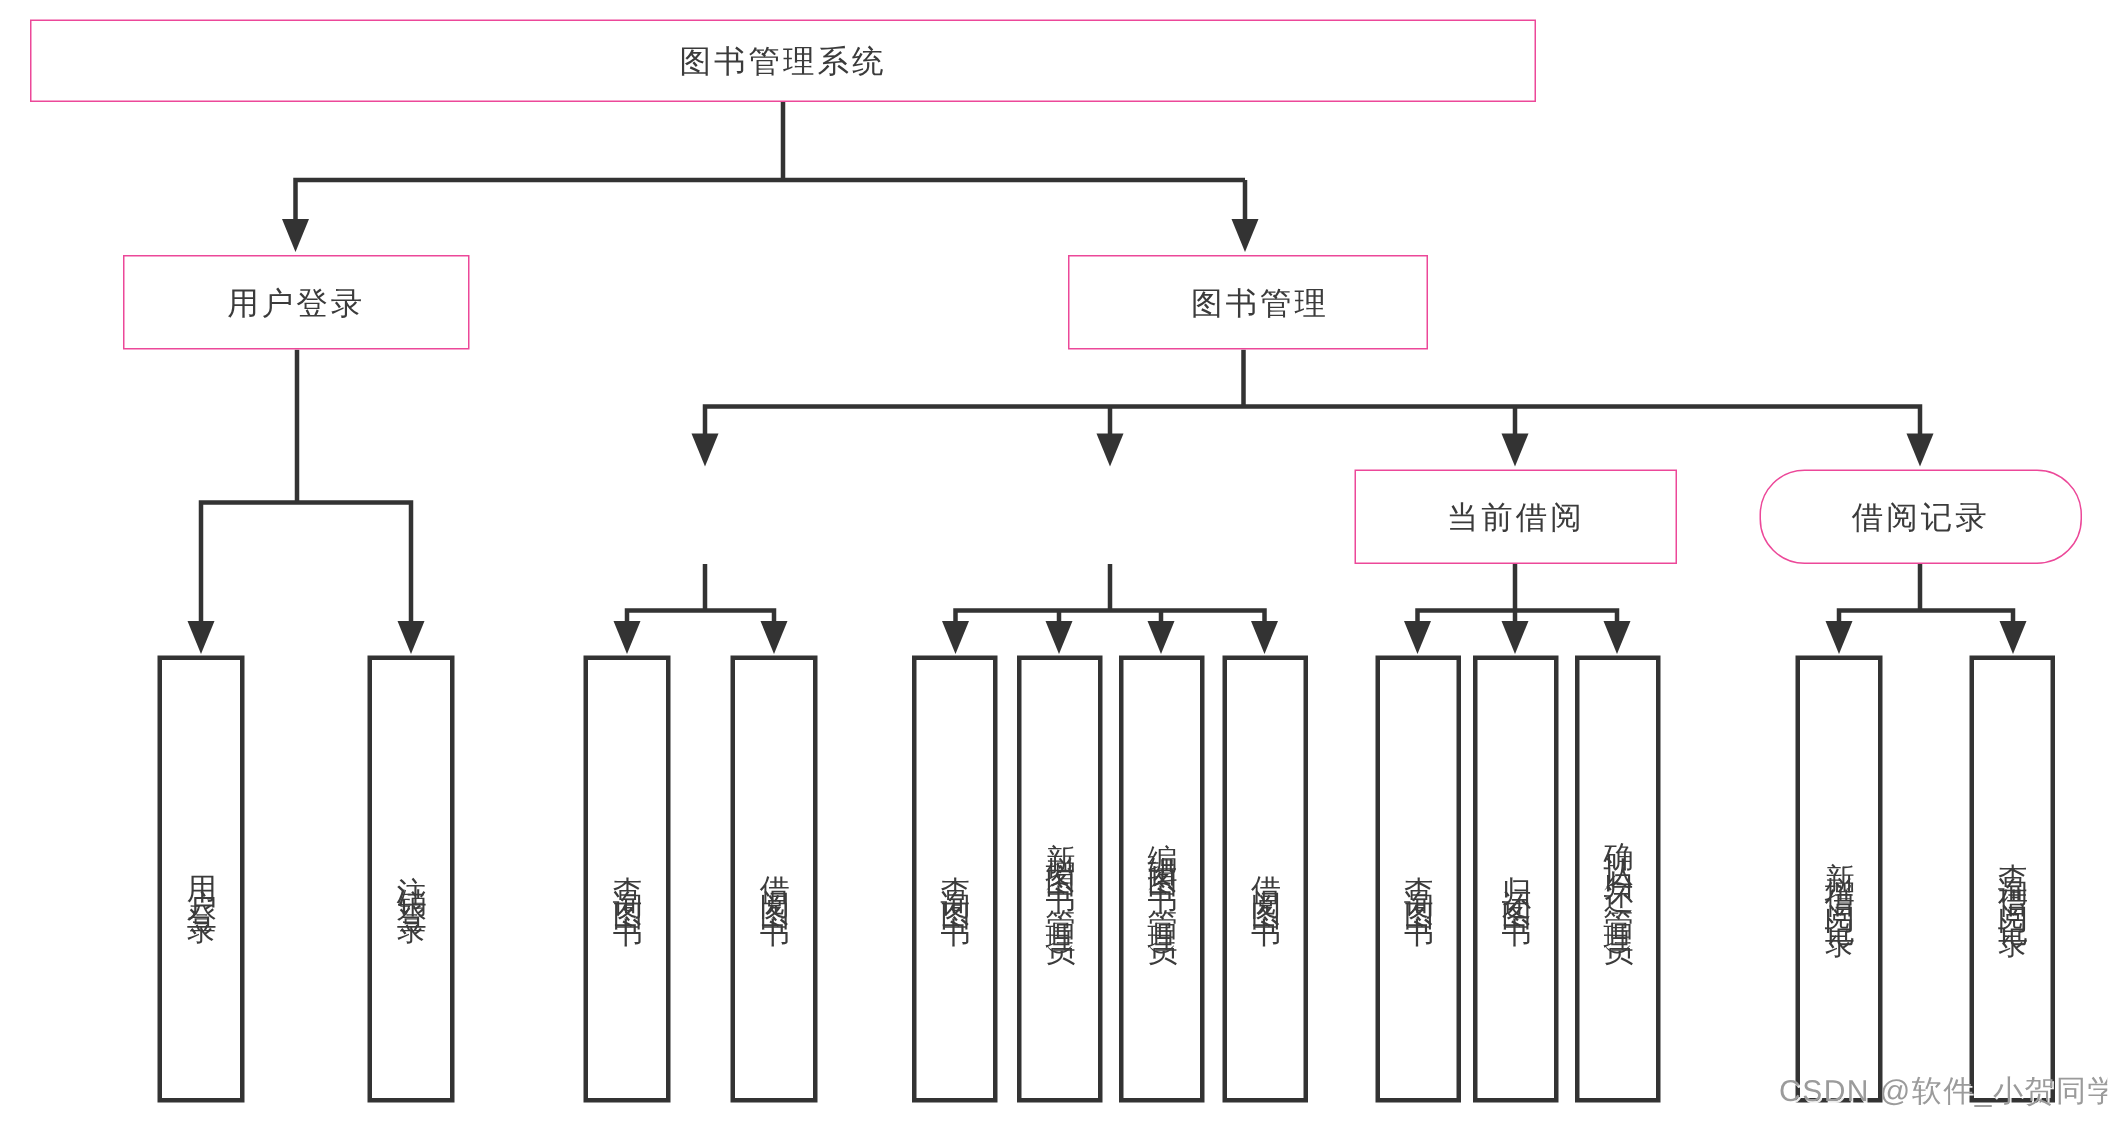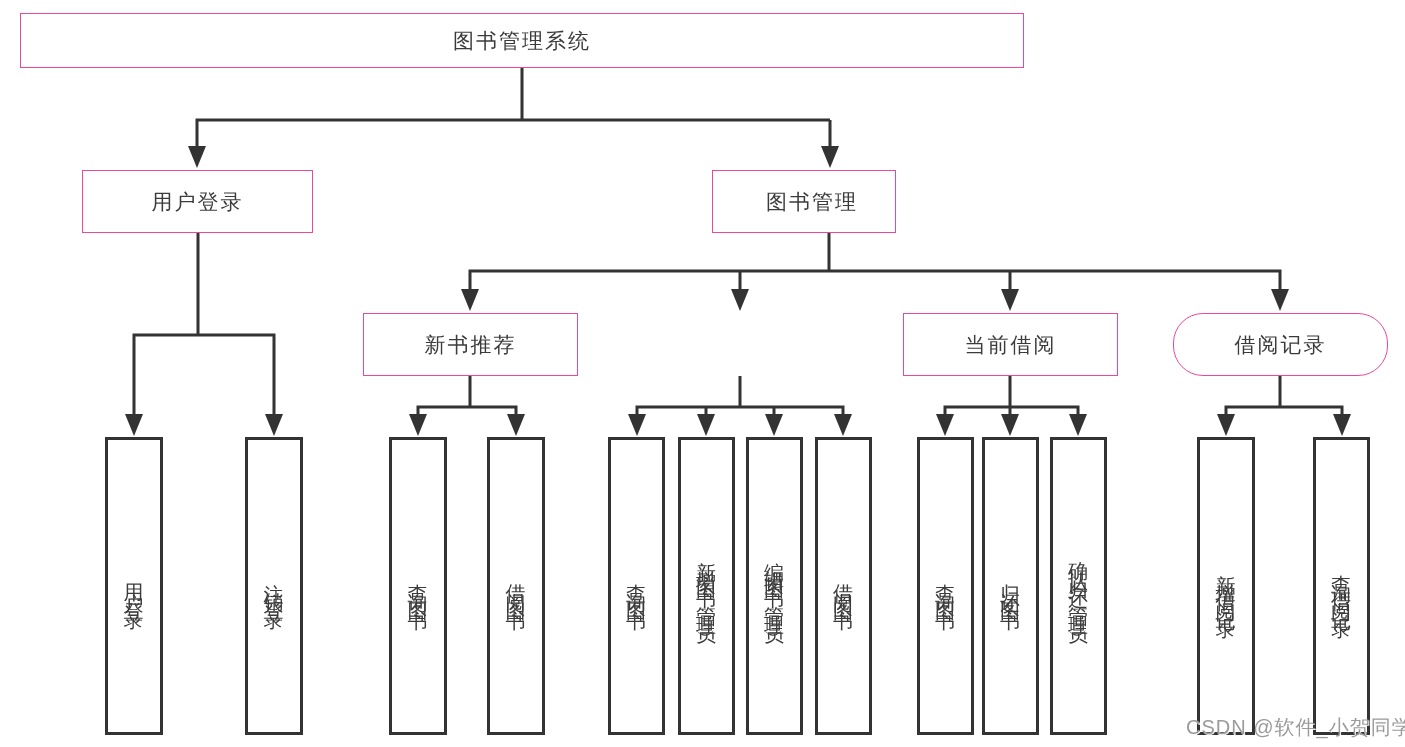--- a/index.html
+++ b/index.html
@@ -107,27 +107,24 @@
     </g>
   </svg>
 
   <div class="hbox" style="left:20px; top:13px; width:1004px; height:55px;">
     <span class="hlabel">图书管理系统</span>
   </div>
 
   <div class="hbox" style="left:82px; top:170px; width:231px; height:63px;">
     <span class="hlabel">用户登录</span>
   </div>
-  <div class="hbox" style="left:712px; top:170px; width:184px; height:63px;padding-left:16px;">
+  <div class="hbox" style="left:712px; top:170px; width:240px; height:63px;padding-left:16px;">
     <span class="hlabel">图书管理</span>
   </div>
 
-  <div class="hbox" style="left:363px; top:313px; width:215px; height:63px;">
-    <span class="hlabel">新书推荐</span>
-  </div>
   <div class="hbox" style="left:903px; top:313px; width:215px; height:63px;">
     <span class="hlabel">当前借阅</span>
   </div>
   <div class="hbox" style="left:1173px; top:313px; width:215px; height:63px;border-radius:30px;">
     <span class="hlabel">借阅记录</span>
   </div>
 
   <div class="vbox" style="left:105px; width:58px;">
     <span class="vlabel">用户登录</span>
   </div>

